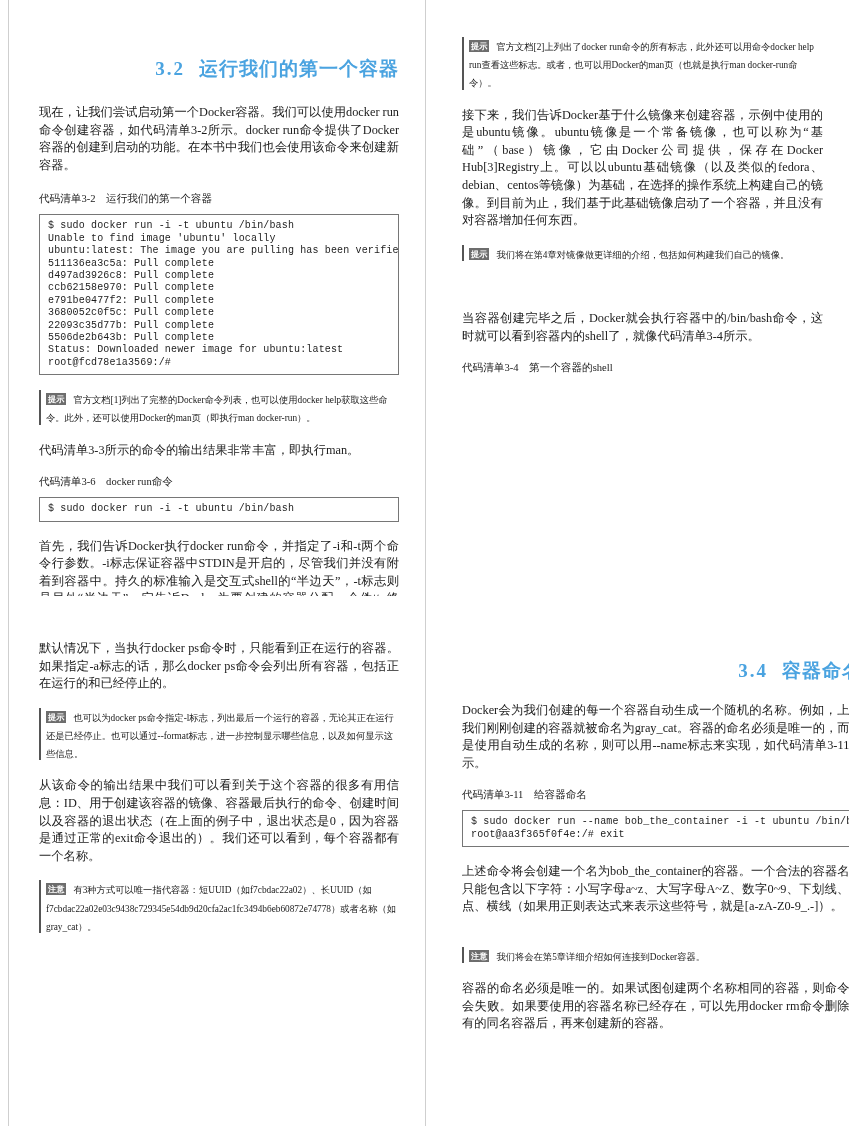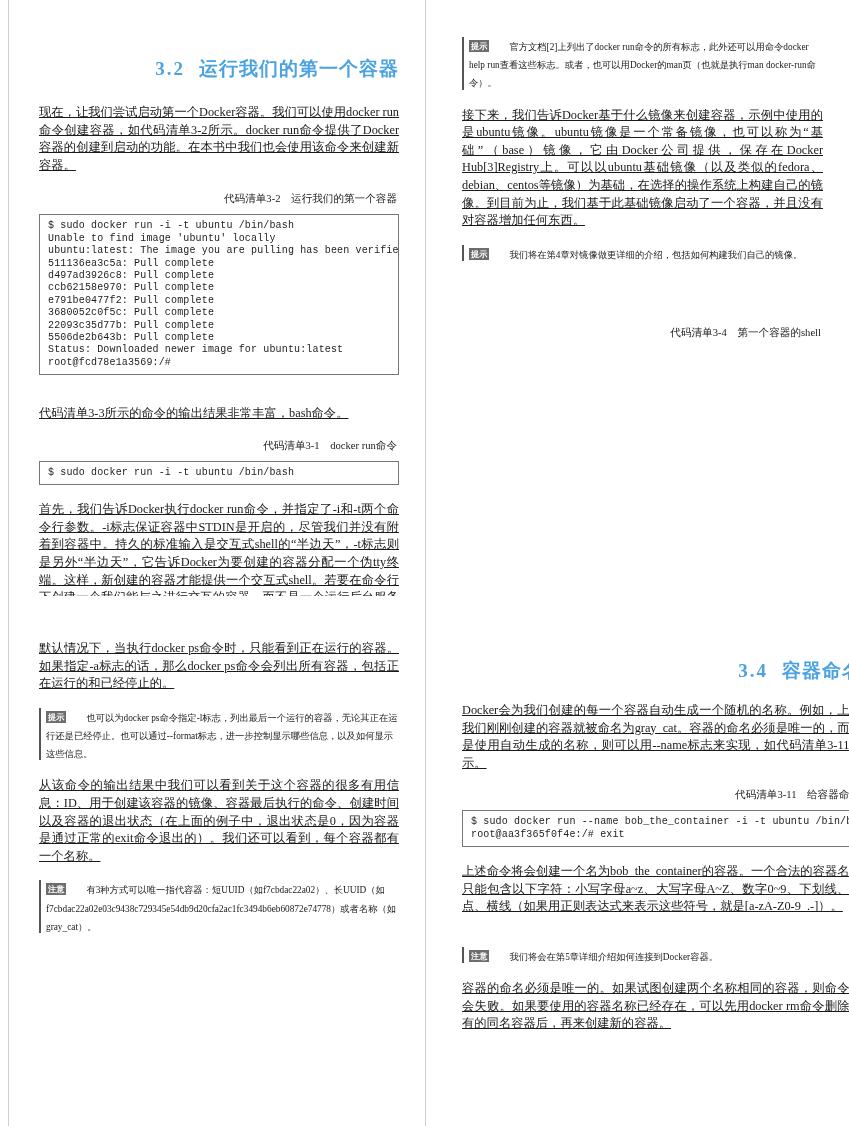--- a/index.html
+++ b/index.html
@@ -63,28 +63,26 @@
   .sec-num { letter-spacing: 2px; margin-right: 14px; }
 
   p.body {
     font-size: 12.3px;
     line-height: 17.6px;
     color: #1a1a1a;
     margin: 0;
     text-align: justify;
     text-justify: inter-ideograph;
     letter-spacing: 0px;
-    text-decoration: underline;
   }
 
   
   .listing-cap {
     font-size: 10.6px;
     color: #1a1a1a;
-    text-align: right;
     margin: 0;
     padding-right: 2px;
   }
 
   
   pre.code {
     border: 1px solid #767676;
     margin: 0;
     padding: 5px 7px 5px 8px;
     font-family: "Liberation Mono", "DejaVu Sans Mono", monospace;
@@ -112,21 +110,21 @@
   }
   .callout .tag {
     display: inline-block;
     background: #6d6d6d;
     color: #ffffff;
     font-family: "DejaVu Sans", "Liberation Sans", sans-serif;
     font-size: 8.2px;
     font-weight: bold;
     line-height: 10px;
     padding: 1px 2px 1px 2px;
-    margin-right: 20px;
+    margin-right: 7px;
     vertical-align: 1px;
     letter-spacing: 0px;
   }
   .callout .txt {
     font-size: 9.3px;
     line-height: 13.2px;
     color: #1a1a1a;
     text-align: justify;
   }
   .sp-8  { height: 8px; }
@@ -174,24 +172,27 @@
 511136ea3c5a: Pull complete
 d497ad3926c8: Pull complete
 ccb62158e970: Pull complete
 e791be0477f2: Pull complete
 3680052c0f5c: Pull complete
 22093c35d77b: Pull complete
 5506de2b643b: Pull complete
 Status: Downloaded newer image for ubuntu:latest
 root@fcd78e1a3569:/#</pre>
       <div class="sp-14"></div>
-      <div class="sp-16"></div>
-      <p class="body">代码清单3-3所示的命令的输出结果非常丰富，bash命令。</p>
-      <div class="sp-16"></div>
-      <p class="listing-cap">代码清单3-1　docker run命令</p>
+      <div class="callout">
+        <span class="tag">提示</span><span class="txt">官方文档[1]列出了完整的Docker命令列表，也可以使用docker help获取这些命令。此外，还可以使用Docker的man页（即执行man docker-run）。</span>
+      </div>
+      <div class="sp-16"></div>
+      <p class="body">代码清单3-3所示的命令的输出结果非常丰富，即执行man。</p>
+      <div class="sp-16"></div>
+      <p class="listing-cap">代码清单3-6　docker run命令</p>
       <div class="sp-8"></div>
       <pre class="code">$ sudo docker run -i -t ubuntu /bin/bash</pre>
       <div class="sp-16"></div>
       <p class="body">首先，我们告诉Docker执行docker run命令，并指定了-i和-t两个命令行参数。-i标志保证容器中STDIN是开启的，尽管我们并没有附着到容器中。持久的标准输入是交互式shell的“半边天”，-t标志则是另外“半边天”，它告诉Docker为要创建的容器分配一个伪tty终端。这样，新创建的容器才能提供一个交互式shell。若要在命令行下创建一个我们能与之进行交互的容器，而不是一个运行后台服务的容器，则这两个参数已经是最基本的参数了。</p>
       <div class="footer-ghost" style="bottom:10px;">&nbsp;</div>
     </div>
   </div>
 
   <div class="page right" id="page-tr">
     <div class="page-inner">
@@ -201,20 +202,21 @@
       </div>
       <div class="sp-16"></div>
       <p class="body">接下来，我们告诉Docker基于什么镜像来创建容器，示例中使用的是ubuntu镜像。ubuntu镜像是一个常备镜像，也可以称为“基础”（base）镜像，它由Docker公司提供，保存在Docker Hub[3]Registry上。可以以ubuntu基础镜像（以及类似的fedora、debian、centos等镜像）为基础，在选择的操作系统上构建自己的镜像。到目前为止，我们基于此基础镜像启动了一个容器，并且没有对容器增加任何东西。</p>
       <div class="sp-14"></div>
       <div class="callout">
         <span class="tag">提示</span><span class="txt">我们将在第4章对镜像做更详细的介绍，包括如何构建我们自己的镜像。</span>
       </div>
       <div class="sp-16"></div>
       <div class="sp-16"></div>
       <div class="sp-16"></div>
+      <p class="body">当容器创建完毕之后，Docker就会执行容器中的/bin/bash命令，这时就可以看到容器内的shell了，就像代码清单3-4所示。</p>
       <div class="sp-16"></div>
       <p class="listing-cap">代码清单3-4　第一个容器的shell</p>
       <div class="sp-8"></div>
       <div class="footer-ghost" style="bottom:10px;">&nbsp;</div>
     </div>
   </div>
 
   <div class="page left" id="page-bl">
     <div class="page-inner">
       <div class="sp-44"></div>

